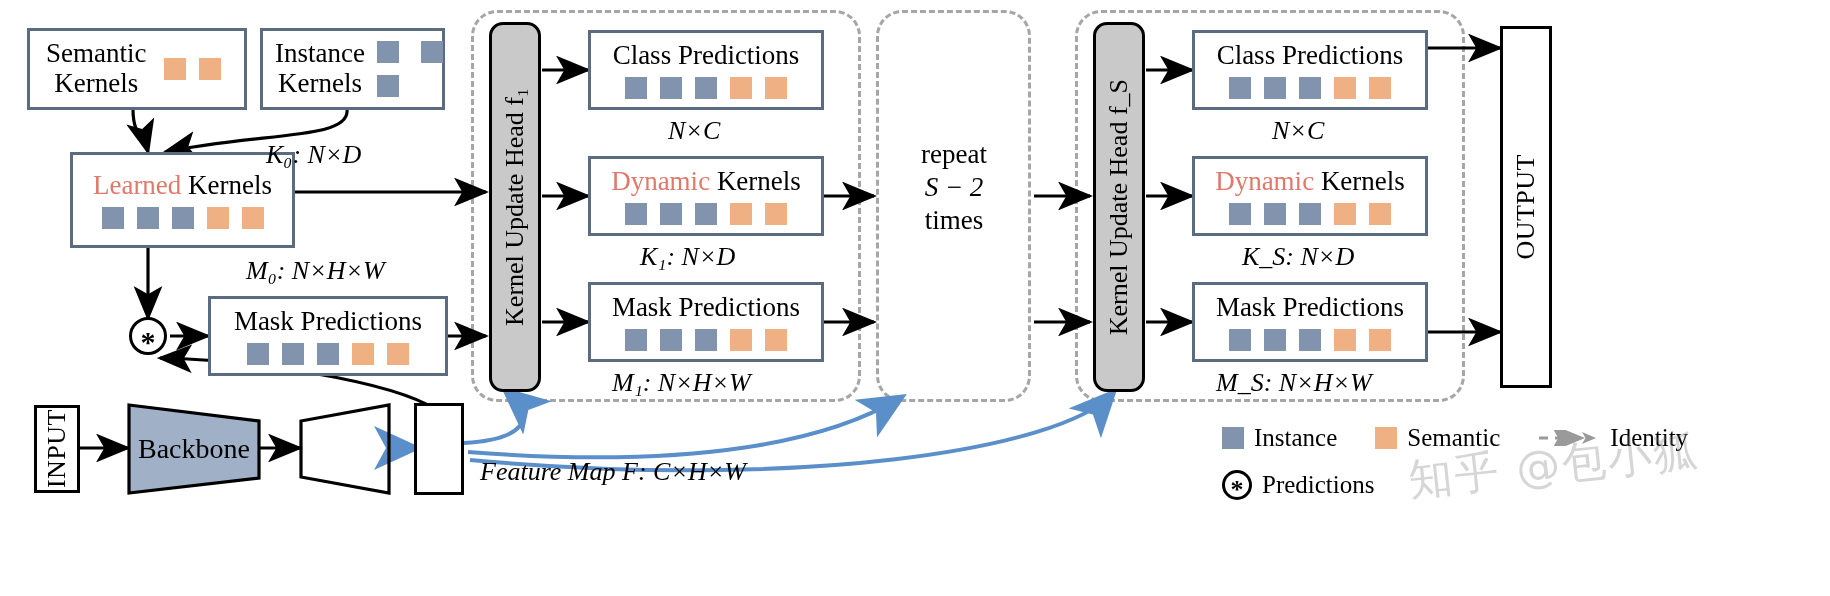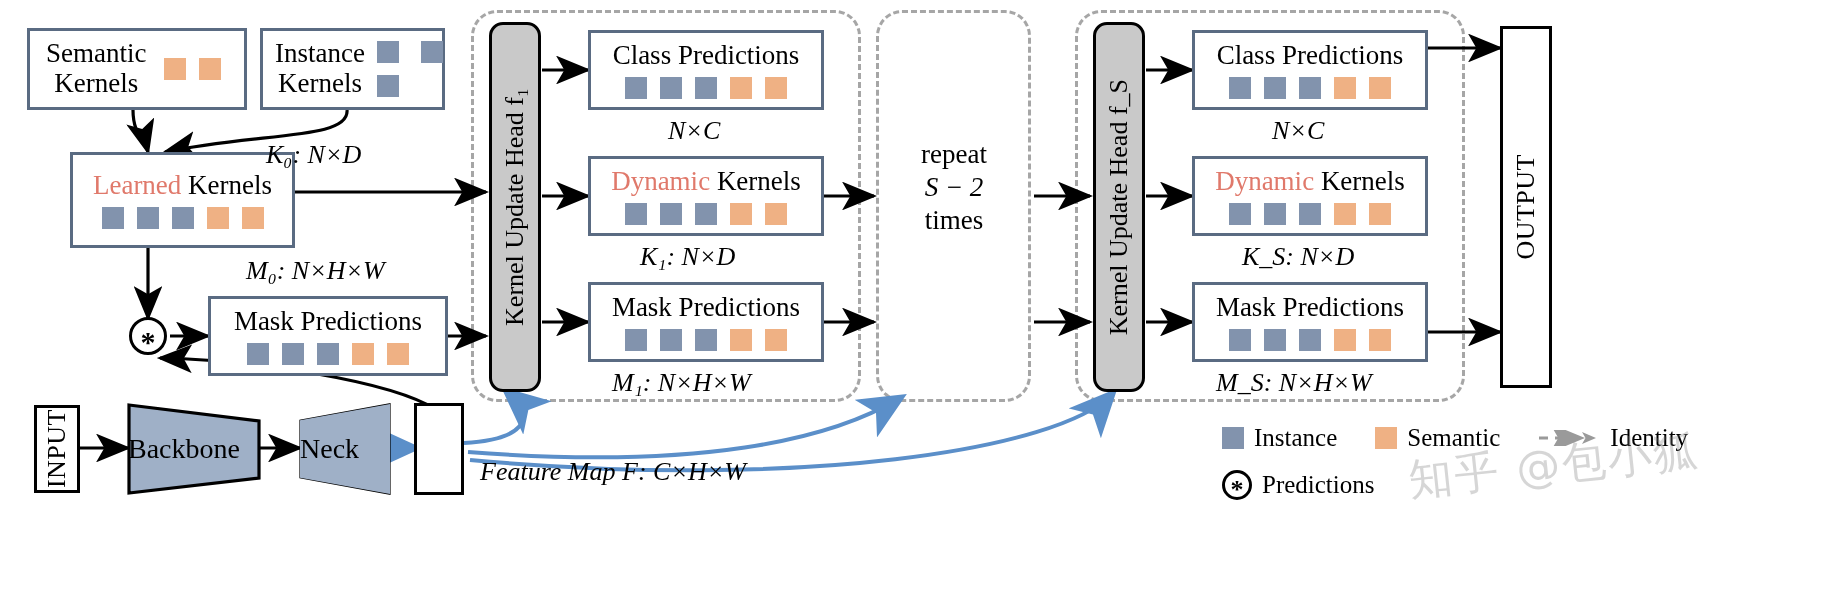--- a/index.html
+++ b/index.html
@@ -97,21 +97,21 @@
     transform:rotate(180deg);
     font-size:26px;
     letter-spacing:.5px;
     white-space:nowrap;
   }
 
   
   .trap{
     position:absolute;
     background:#9fb0c7;
-    display:flex;align-items:center;justify-content:flex-start;
+    display:flex;align-items:center;justify-content:center;
     font-size:28px;
   }
   .trapA{clip-path:polygon(0% 0%,100% 18%,100% 82%,0% 100%);}
   .trapB{clip-path:polygon(0% 18%,100% 0%,100% 100%,0% 82%);}
 
   
   .lbl{
     position:absolute;
     font-size:26px;
     font-style:italic;
@@ -281,23 +281,20 @@
     <span class="vert">INPUT</span>
   </div>
 
   <div class="trap trapA" style="left:128px;top:404px;width:132px;height:90px;">
     <span>Backbone</span>
   </div>
   <svg class="ov" style="left:0;top:0;">
     <path d="M129,405 L259,421 L259,478 L129,493 Z" fill="none" stroke="#000" stroke-width="3.2"></path>
     <path d="M301,421 L389,405 L389,493 L301,477 Z" fill="none" stroke="#000" stroke-width="3.2"></path>
   </svg>
-  <div class="trap trapB" style="left:300px;top:404px;width:90px;height:90px;">
-    <span>Neck</span>
-  </div>
 
   <div class="pbox" style="left:414px;top:403px;width:50px;height:92px;"></div>
 
   <div class="lbl" style="left:480px;top:457px;">Feature Map F:  C×H×W</div>
 
   <div class="head" style="left:489px;top:22px;width:52px;height:370px;">
     <span>Kernel Update Head f₁</span>
   </div>
 
   <div class="kbox" style="left:588px;top:30px;width:236px;height:80px;">

